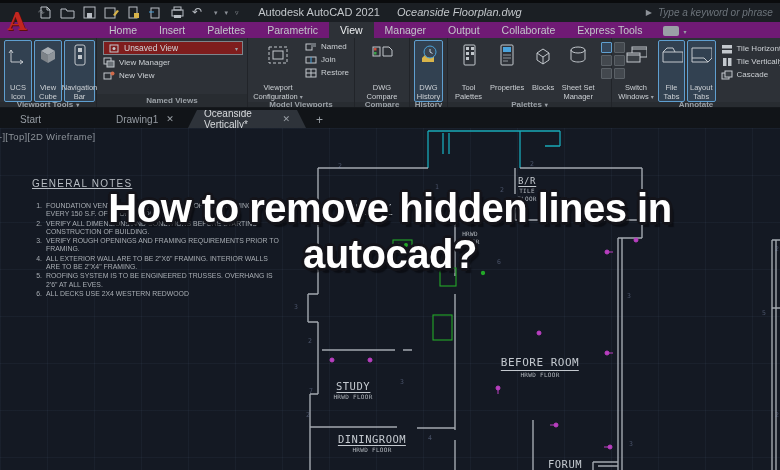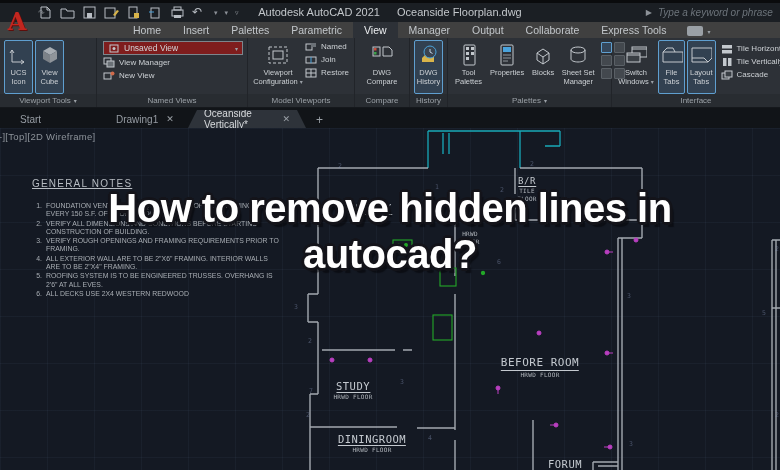--- a/index.html
+++ b/index.html
@@ -13,46 +13,46 @@
   .logo { position:absolute; left:4px; top:4px; width:26px; height:32px; z-index:30;
     font-family:"DejaVu Serif", serif; font-weight:bold; font-size:24px; line-height:30px;
     color:#c2261f; text-shadow:1px 1px 0 #5e0f0c; text-align:center; }
   .qat { display:flex; align-items:center; gap:7px; margin-left:38px; }
   .qicon { width:15px; height:13px; position:relative; }
   .qicon svg { display:block; }
   .qcaret { font-size:7px; color:#8d9298; }
   .dim { opacity:.45; }
   .titles { position:absolute; left:0; right:0; top:3px; text-align:center; font-size:11px;
     color:#c3c7cb; pointer-events:none; }
-  .titles .doc { margin-left:14px; }
+  .titles .doc { margin-left:14px;font-style:italic; }
   .searchbox { position:absolute; right:2px; top:4px; display:flex; align-items:center; gap:6px; }
   .search-caret { color:#8d9298; font-size:8px; }
   .search-ph { font-size:10px; font-style:italic; color:#6d747b; width:120px; }
 
   
-  .tabrow { position:absolute; left:0; top:22px; width:780px; height:16px; background:#404040;
-    display:flex; align-items:flex-end;padding-left:24px; }
+  .tabrow { position:absolute; left:0; top:22px; width:780px; height:16px; background:#701a75;
+    display:flex; align-items:flex-end; }
   .rtabs { display:flex; margin-left:98px; height:16px; }
   .rtab { padding:2px 11px 1px; font-size:10.5px; color:#c2c6ca; white-space:nowrap; }
   .rtab.active { background:#2d3137; color:#eceef0; }
   .tabrow-tool { display:flex; align-items:center; gap:4px; margin-left:10px; margin-bottom:2px; }
   .tabrow-tool .pic { width:16px; height:10px; background:#9aa0a6; border-radius:2px; }
 
   
   .ribbon { position:absolute; left:0; top:38px; width:780px; height:70px; background:#2d3137;
     display:flex; border-bottom:1px solid #15181c; }
   .panel { position:relative; height:69px; border-right:1px solid #212429; display:flex; flex-direction:column; }
   .panel-body { flex:1; display:flex; align-items:stretch; padding:2px 3px 0; }
   .panel-label { height:13px; display:flex; align-items:center; justify-content:center; gap:3px;
-    font-size:8px; color:#9aa0a6; background:#282c31; white-space:nowrap; overflow:hidden; }
+    font-size:8px; color:#9aa0a6; background:#282c31; white-space:nowrap; overflow:hidden;font-weight:bold; }
   .caret { font-size:6px; color:#9aa0a6; }
 
   .bigbtn { display:flex; flex-direction:column; align-items:center; justify-content:flex-start;
     padding:2px 2px 0; margin:0 1px; border:1px solid transparent; border-radius:2px; }
-  .bigbtn .blabel { font-size:7.5px; color:#ccd0d4; text-align:center; line-height:8.5px; margin-top:2px; white-space:nowrap; }
+  .bigbtn .blabel { font-size:7.5px; color:#ccd0d4; text-align:center; line-height:8.5px; margin-top:17px; white-space:nowrap; }
   .bigbtn.selected { border-color:#5f9fd0; background:rgba(80,140,200,.18); }
   .bicon { width:22px; height:24px; display:flex; align-items:center; justify-content:center; }
 
   .vrows { display:flex; flex-direction:column; justify-content:flex-start; gap:2px; padding-top:1px; }
   .vrow { display:flex; align-items:center; gap:4px; font-size:8px; color:#ccd0d4; white-space:nowrap; }
   .sicon { width:12px; height:11px; display:inline-flex; align-items:center; justify-content:center; }
 
   .nv-drop { display:flex; align-items:center; gap:4px; border:1px solid #7d858c; background:#7f1d1d;
     height:14px; padding:0 4px; font-size:8.5px; color:#d2d5d8; width:140px; }
   .nv-drop .flex { flex:1; }
@@ -200,20 +200,30 @@
         <div class="bigbtn selected" style="width:29px">
           <span class="bicon">
             <svg width="20" height="20">
                 <polygon points="10,2 17,6 10,10 3,6" fill="#a7adb3"></polygon>
                 <polygon points="3,6 10,10 10,18 3,14" fill="#7c8288"></polygon>
                 <polygon points="17,6 10,10 10,18 17,14" fill="#8f959b"></polygon>
               </svg>
             </span>
           <span class="blabel"><span>View</span><br><span>Cube</span></span>
         </div>
+        <div class="bigbtn selected" style="width:31px">
+          <span class="bicon">
+            <svg width="14" height="22">
+                <rect x="2" y="1" width="10" height="20" rx="2" fill="none" stroke="#c3c8cd"></rect>
+                <rect x="5" y="4" width="4" height="4" fill="#c3c8cd"></rect>
+                <rect x="5" y="11" width="4" height="4" fill="#c3c8cd"></rect>
+              </svg>
+            </span>
+          <span class="blabel"><span>Navigation</span><br><span>Bar</span></span>
+        </div>
       </div>
       <div class="panel-label">
         <span>Viewport Tools</span>
           <span class="caret">▾</span>
       </div>
     </div>
 
     <div class="panel" style="width:151px">
       <div class="panel-body">
         <div class="vrows" style="width:100%; padding-left:3px;">
@@ -449,21 +459,21 @@
               <svg width="12" height="10">
                   <rect x="1" y="3" width="7" height="6" fill="#3a3f45" stroke="#c3c8cd"></rect>
                   <rect x="4" y="1" width="7" height="6" fill="#3a3f45" stroke="#c3c8cd"></rect>
                 </svg>
               </span>
             <span>Cascade</span>
           </div>
         </div>
       </div>
       <div class="panel-label">
-        <span>Interface</span>
+        <span>Annotate</span>
       </div>
     </div>
   </div>
 
   <div class="filebar">
     <div class="ftab" style="margin-left:4px; width:96px">
       <span>Start</span>
     </div>
     <div class="ftab" style="width:88px">
       <span>Drawing1</span>

